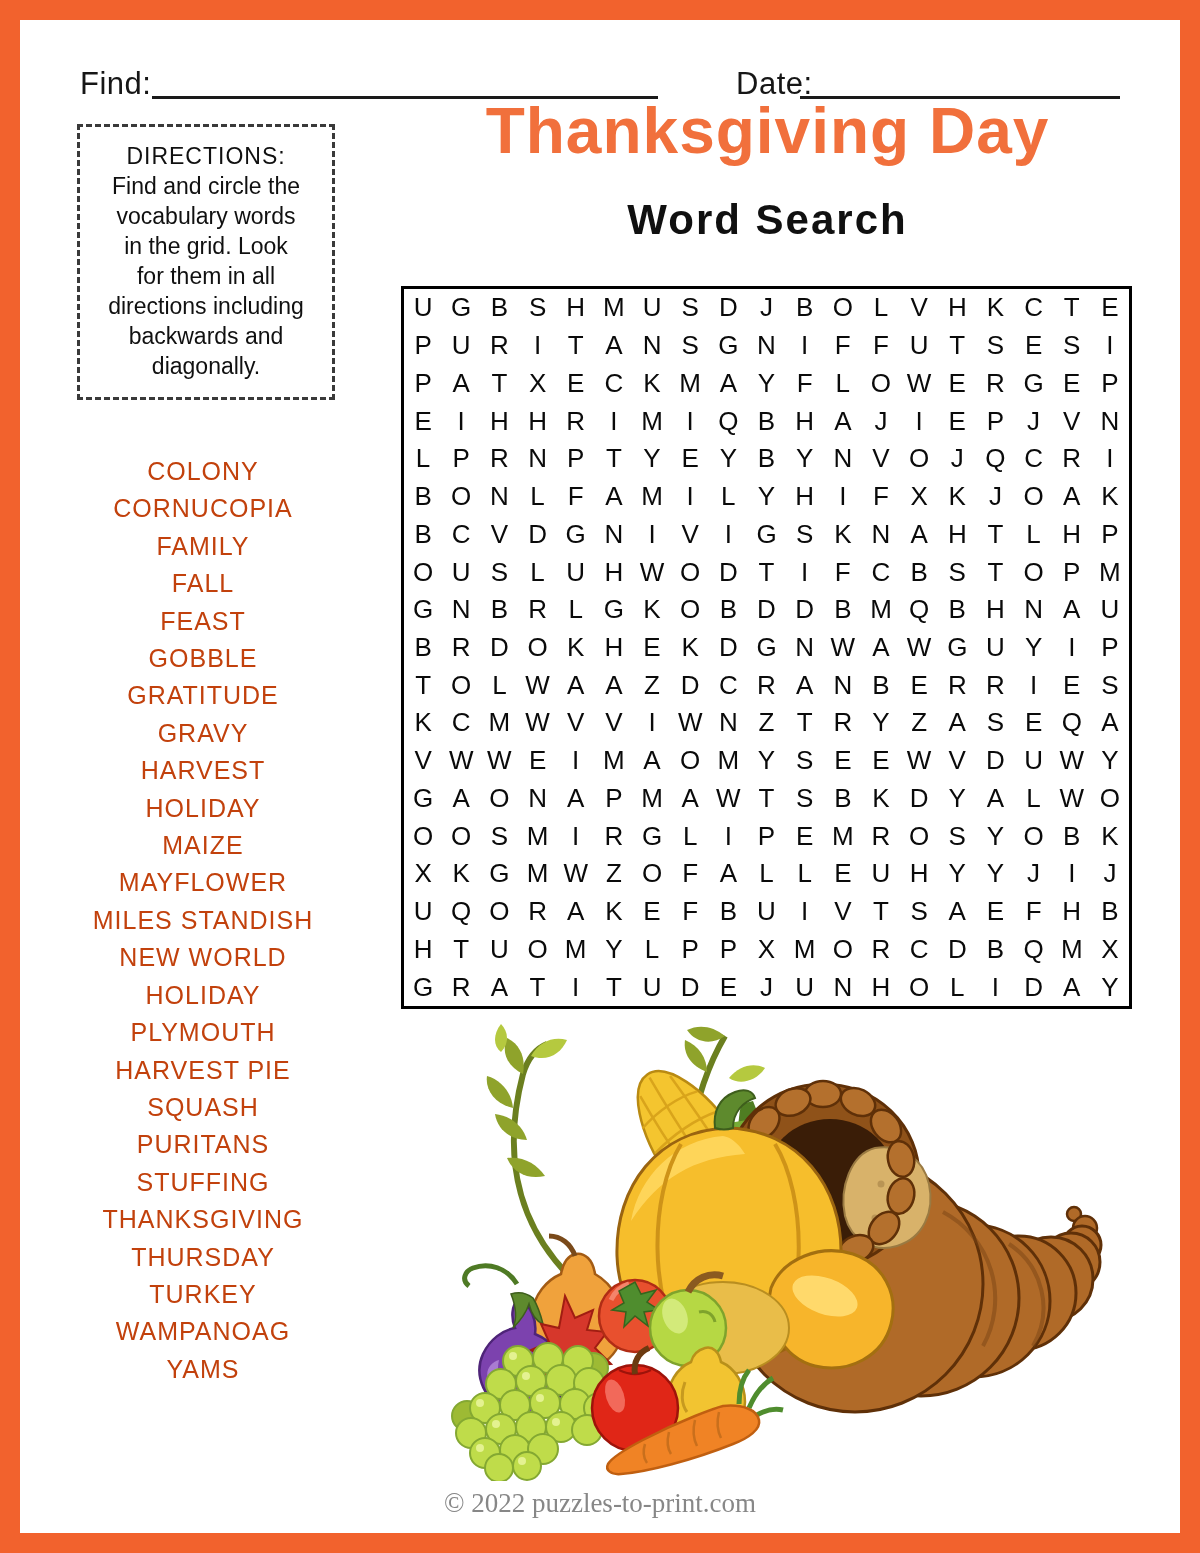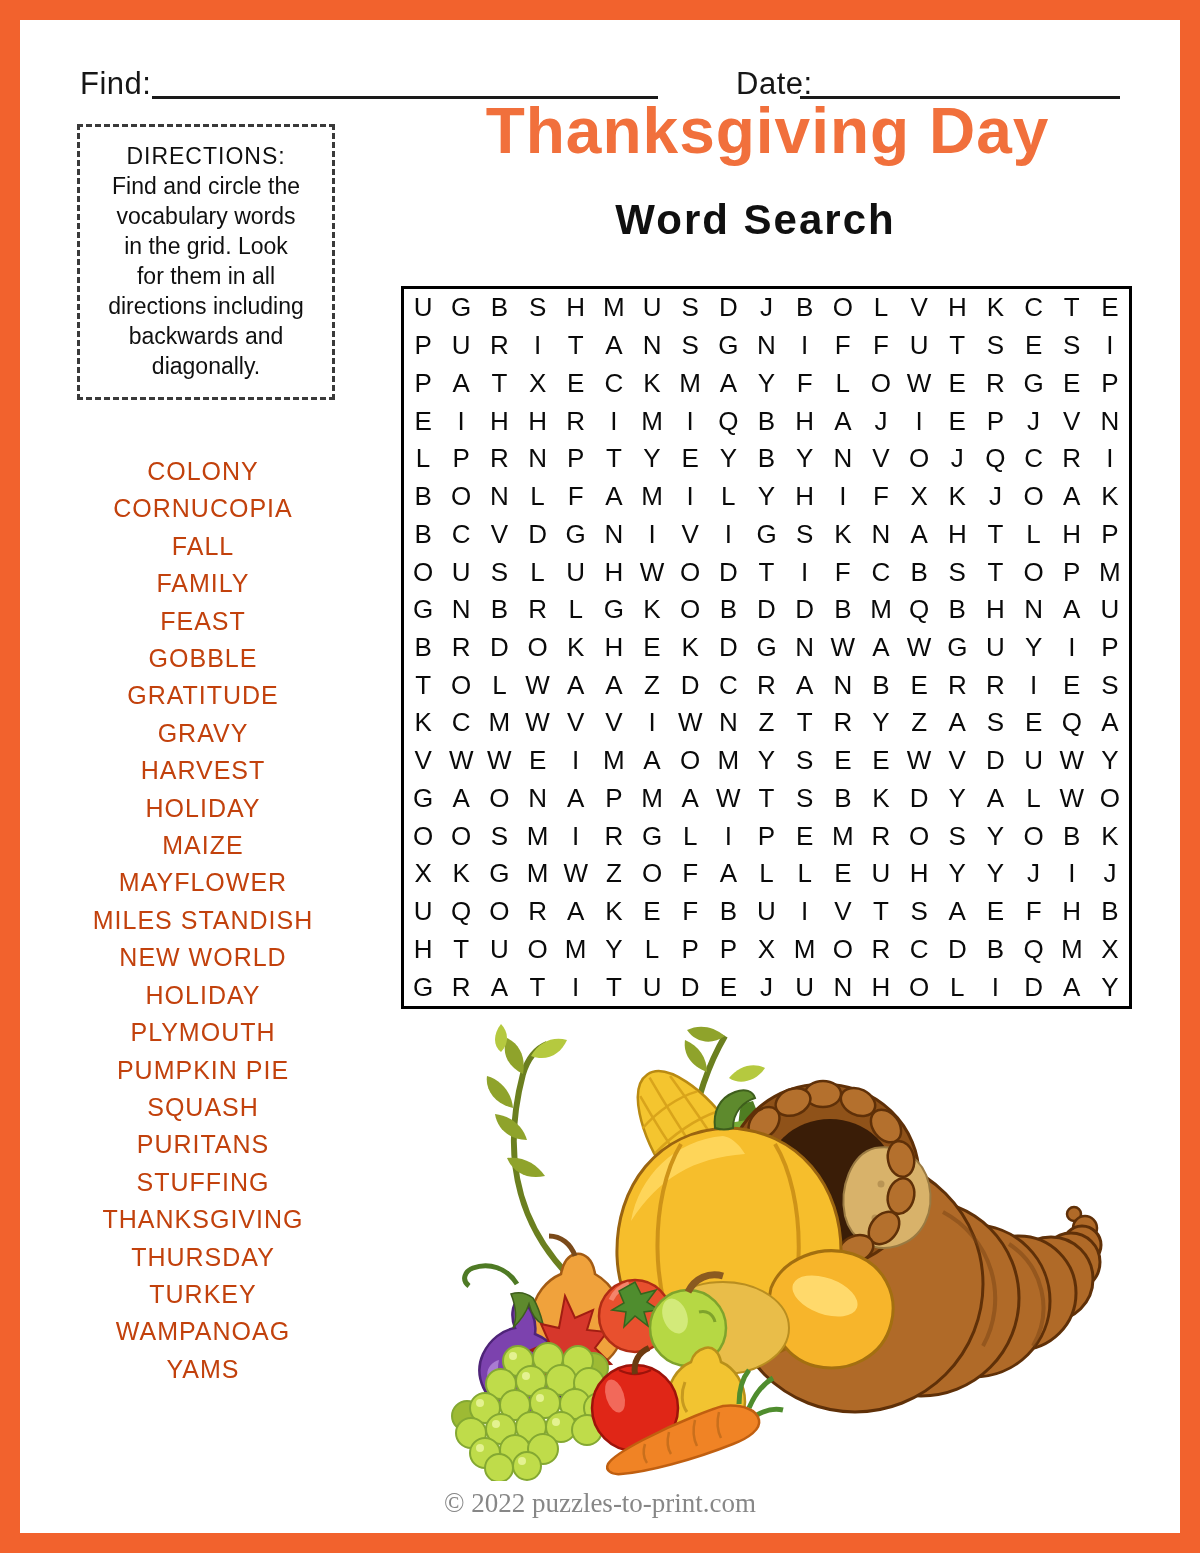--- a/index.html
+++ b/index.html
@@ -14,21 +14,21 @@
   #name-label{left:80px;top:66px}
   #name-line{left:152px;top:96px;width:506px}
   #date-label{left:736px;top:66px}
   #date-line{left:800px;top:96px;width:320px}
 
   .title{
     position:absolute;left:400px;top:94px;width:735px;text-align:center;
     font-size:64px;font-weight:bold;color:var(--title-color,#F1703C);letter-spacing:1px;
   }
   .subtitle{
-    position:absolute;left:388px;top:196px;width:735px;text-align:center;
+    position:absolute;left:400px;top:196px;width:735px;text-align:center;
     font-size:42px;color:#101010;letter-spacing:2px;font-weight:bold;
   }
 
   .directions{
     position:absolute;left:77px;top:124px;width:234px;
     border:3px dashed #3a3a3a;padding:14px 9px 16px;text-align:center;
     font-size:23px;line-height:30px;color:#101010;
   }
   .directions .head{letter-spacing:1px}
   .directions .body{white-space:pre-line}
@@ -73,35 +73,35 @@
 in the grid.  Look
 for them in all
 directions including
 backwards and
 diagonally.</div>
 </div>
 
 <div class="word-list">
     <div class="word">COLONY</div>
     <div class="word">CORNUCOPIA</div>
+    <div class="word">FAMILY</div>
     <div class="word">FALL</div>
-    <div class="word">FAMILY</div>
     <div class="word">FEAST</div>
     <div class="word">GOBBLE</div>
     <div class="word">GRATITUDE</div>
     <div class="word">GRAVY</div>
     <div class="word">HARVEST</div>
     <div class="word">HOLIDAY</div>
     <div class="word">MAIZE</div>
     <div class="word">MAYFLOWER</div>
     <div class="word">MILES STANDISH</div>
     <div class="word">NEW WORLD</div>
     <div class="word">HOLIDAY</div>
     <div class="word">PLYMOUTH</div>
-    <div class="word">PUMPKIN PIE</div>
+    <div class="word">HARVEST PIE</div>
     <div class="word">SQUASH</div>
     <div class="word">PURITANS</div>
     <div class="word">STUFFING</div>
     <div class="word">THANKSGIVING</div>
     <div class="word">THURSDAY</div>
     <div class="word">TURKEY</div>
     <div class="word">WAMPANOAG</div>
     <div class="word">YAMS</div>
   </div>
 

